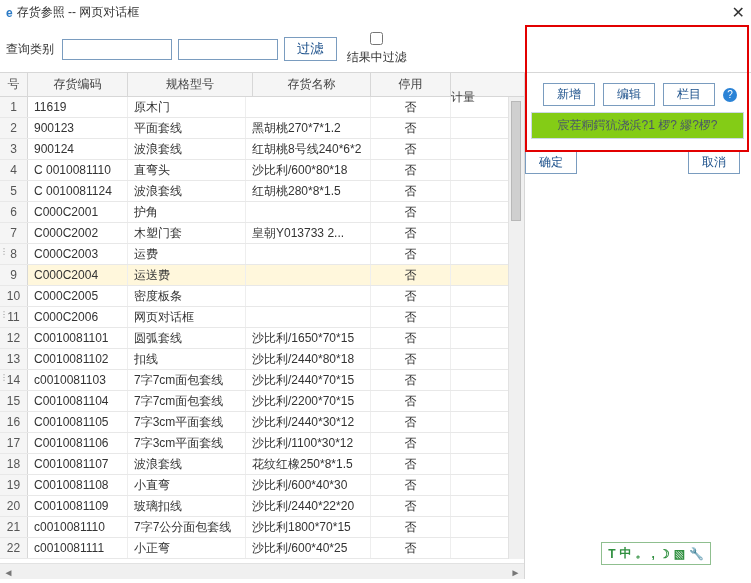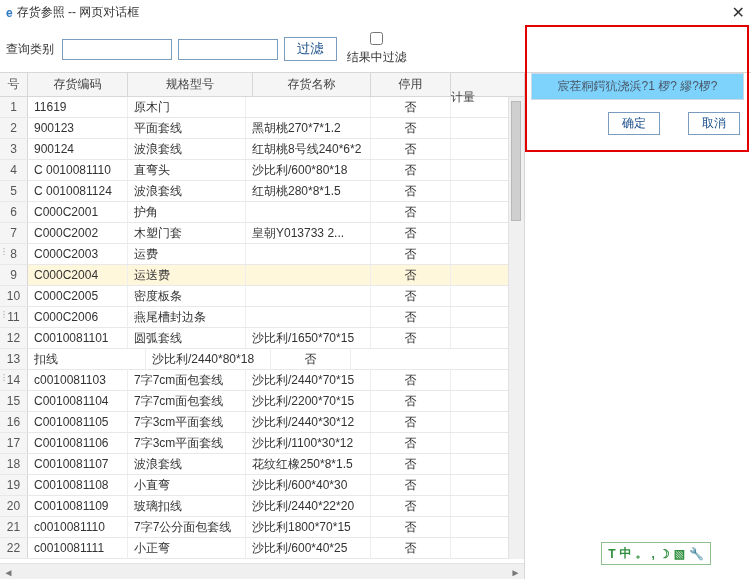--- a/index.html
+++ b/index.html
@@ -37,22 +37,22 @@
   .vthumb { position:absolute; left:2px; top:4px; width:10px; height:120px; background:#cfcfcf; border:1px solid #b8b8b8; }
   .hscroll { position:absolute; left:0; right:0; bottom:0; height:16px; background:#f0f0f0; border-top:1px solid #e2e2e2; }
   .harrow { position:absolute; top:2px; width:13px; height:12px; display:flex; align-items:center; justify-content:center; font-size:10px; color:#777;}
   .harrow.left{ left:2px; } .harrow.right{ right:2px; }
 
   
   .red-box { border:2px solid #e20000; position:absolute; left:525px; top:25px; width:224px; height:127px; pointer-events:none; z-index:5;}
   .r-btnrow { display:flex; gap:8px; justify-content:flex-start; padding:10px 8px 6px 18px; align-items:center;}
   .r-btn { border:1px solid #7a9cbf; background:#fff; color:#1a4f8a; padding:2px 0; width:52px; text-align:center; cursor:pointer;}
   .help { width:14px; height:14px; border-radius:50%; background:#2b83d6; color:#fff; font-size:10px; display:flex; align-items:center; justify-content:center; }
-  .r-title { background:#7dd3fc; border:1px solid #cdd9e6; color:#4a5668; text-align:center; padding:4px 4px; margin:0 6px; }
-  .r-okrow { display:flex; gap:28px; justify-content:flex-end; padding:12px 10px 0 0;font-family:Liberation Serif, serif;}
+  .r-title { background:#84cc16; border:1px solid #cdd9e6; color:#4a5668; text-align:center; padding:4px 4px; margin:0 6px; }
+  .r-okrow { display:flex; gap:4px; justify-content:space-between; padding:12px 10px 0 0;font-family:Liberation Serif, serif;}
   .r-ok { border:1px solid #7a9cbf; background:#fff; color:#1a4f8a; padding:2px 0; width:52px; text-align:center; cursor:pointer;}
 
   .ime { position:absolute; right:40px; bottom:18px; border:1px solid #8fbf8f; padding:2px 6px; display:flex; align-items:center; gap:4px; font-size:12px; color:#2f8f3f; background:#fff;}
   .ime span { display:inline-flex; align-items:center; }
   .ime .g { color:#2f8f3f; font-weight:bold; }
 </style>
 </head>
 <body>
 
 <div class="titlebar">
@@ -164,35 +164,36 @@
             <div class="cell c-n">10</div>
             <div class="cell c-code">C000C2005</div>
             <div class="cell c-name">密度板条</div>
             <div class="cell c-spec"></div>
             <div class="cell c-stop">否</div>
             <div class="cell c-unit">扇</div>
           </div>
           <div class="row">
             <div class="cell c-n"><span class="rowmark">⋮</span>11</div>
             <div class="cell c-code">C000C2006</div>
-            <div class="cell c-name">燕尾槽封边条</div>
+            <div class="cell c-name">网页对话框</div>
             <div class="cell c-spec"></div>
             <div class="cell c-stop">否</div>
             <div class="cell c-unit">对</div>
           </div>
           <div class="row">
             <div class="cell c-n">12</div>
             <div class="cell c-code">C0010081101</div>
             <div class="cell c-name">圆弧套线</div>
             <div class="cell c-spec">沙比利/1650*70*15</div>
             <div class="cell c-stop">否</div>
             <div class="cell c-unit">根</div>
           </div>
           <div class="row">
             <div class="cell c-n">13</div>
+            <div class="cell c-code">C0010081102</div>
             <div class="cell c-name">扣线</div>
             <div class="cell c-spec">沙比利/2440*80*18</div>
             <div class="cell c-stop">否</div>
             <div class="cell c-unit">根</div>
           </div>
           <div class="row">
             <div class="cell c-n"><span class="rowmark">⋮</span>14</div>
             <div class="cell c-code">c0010081103</div>
             <div class="cell c-name">7字7cm面包套线</div>
             <div class="cell c-spec">沙比利/2440*70*15</div>
@@ -268,20 +269,26 @@
     <div class="scrolltrack">
       <div class="vthumb"></div>
     </div>
     <div class="hscroll">
       <span class="harrow left">◄</span>
       <span class="harrow right">►</span>
     </div>
   </div>
 
   <div class="right-area">
+    <div class="r-btnrow">
+      <div class="r-btn">新增</div>
+      <div class="r-btn">编辑</div>
+      <div class="r-btn">栏目</div>
+      <div class="help">?</div>
+    </div>
     <div class="r-title">宸茬粡鍔犺浇浜?1 椤? 繆?椤?</div>
     <div class="r-okrow">
       <div class="r-ok">确定</div>
       <div class="r-ok">取消</div>
     </div>
   </div>
 </div>
 
 <div class="ime">
   <span class="g">T</span>

